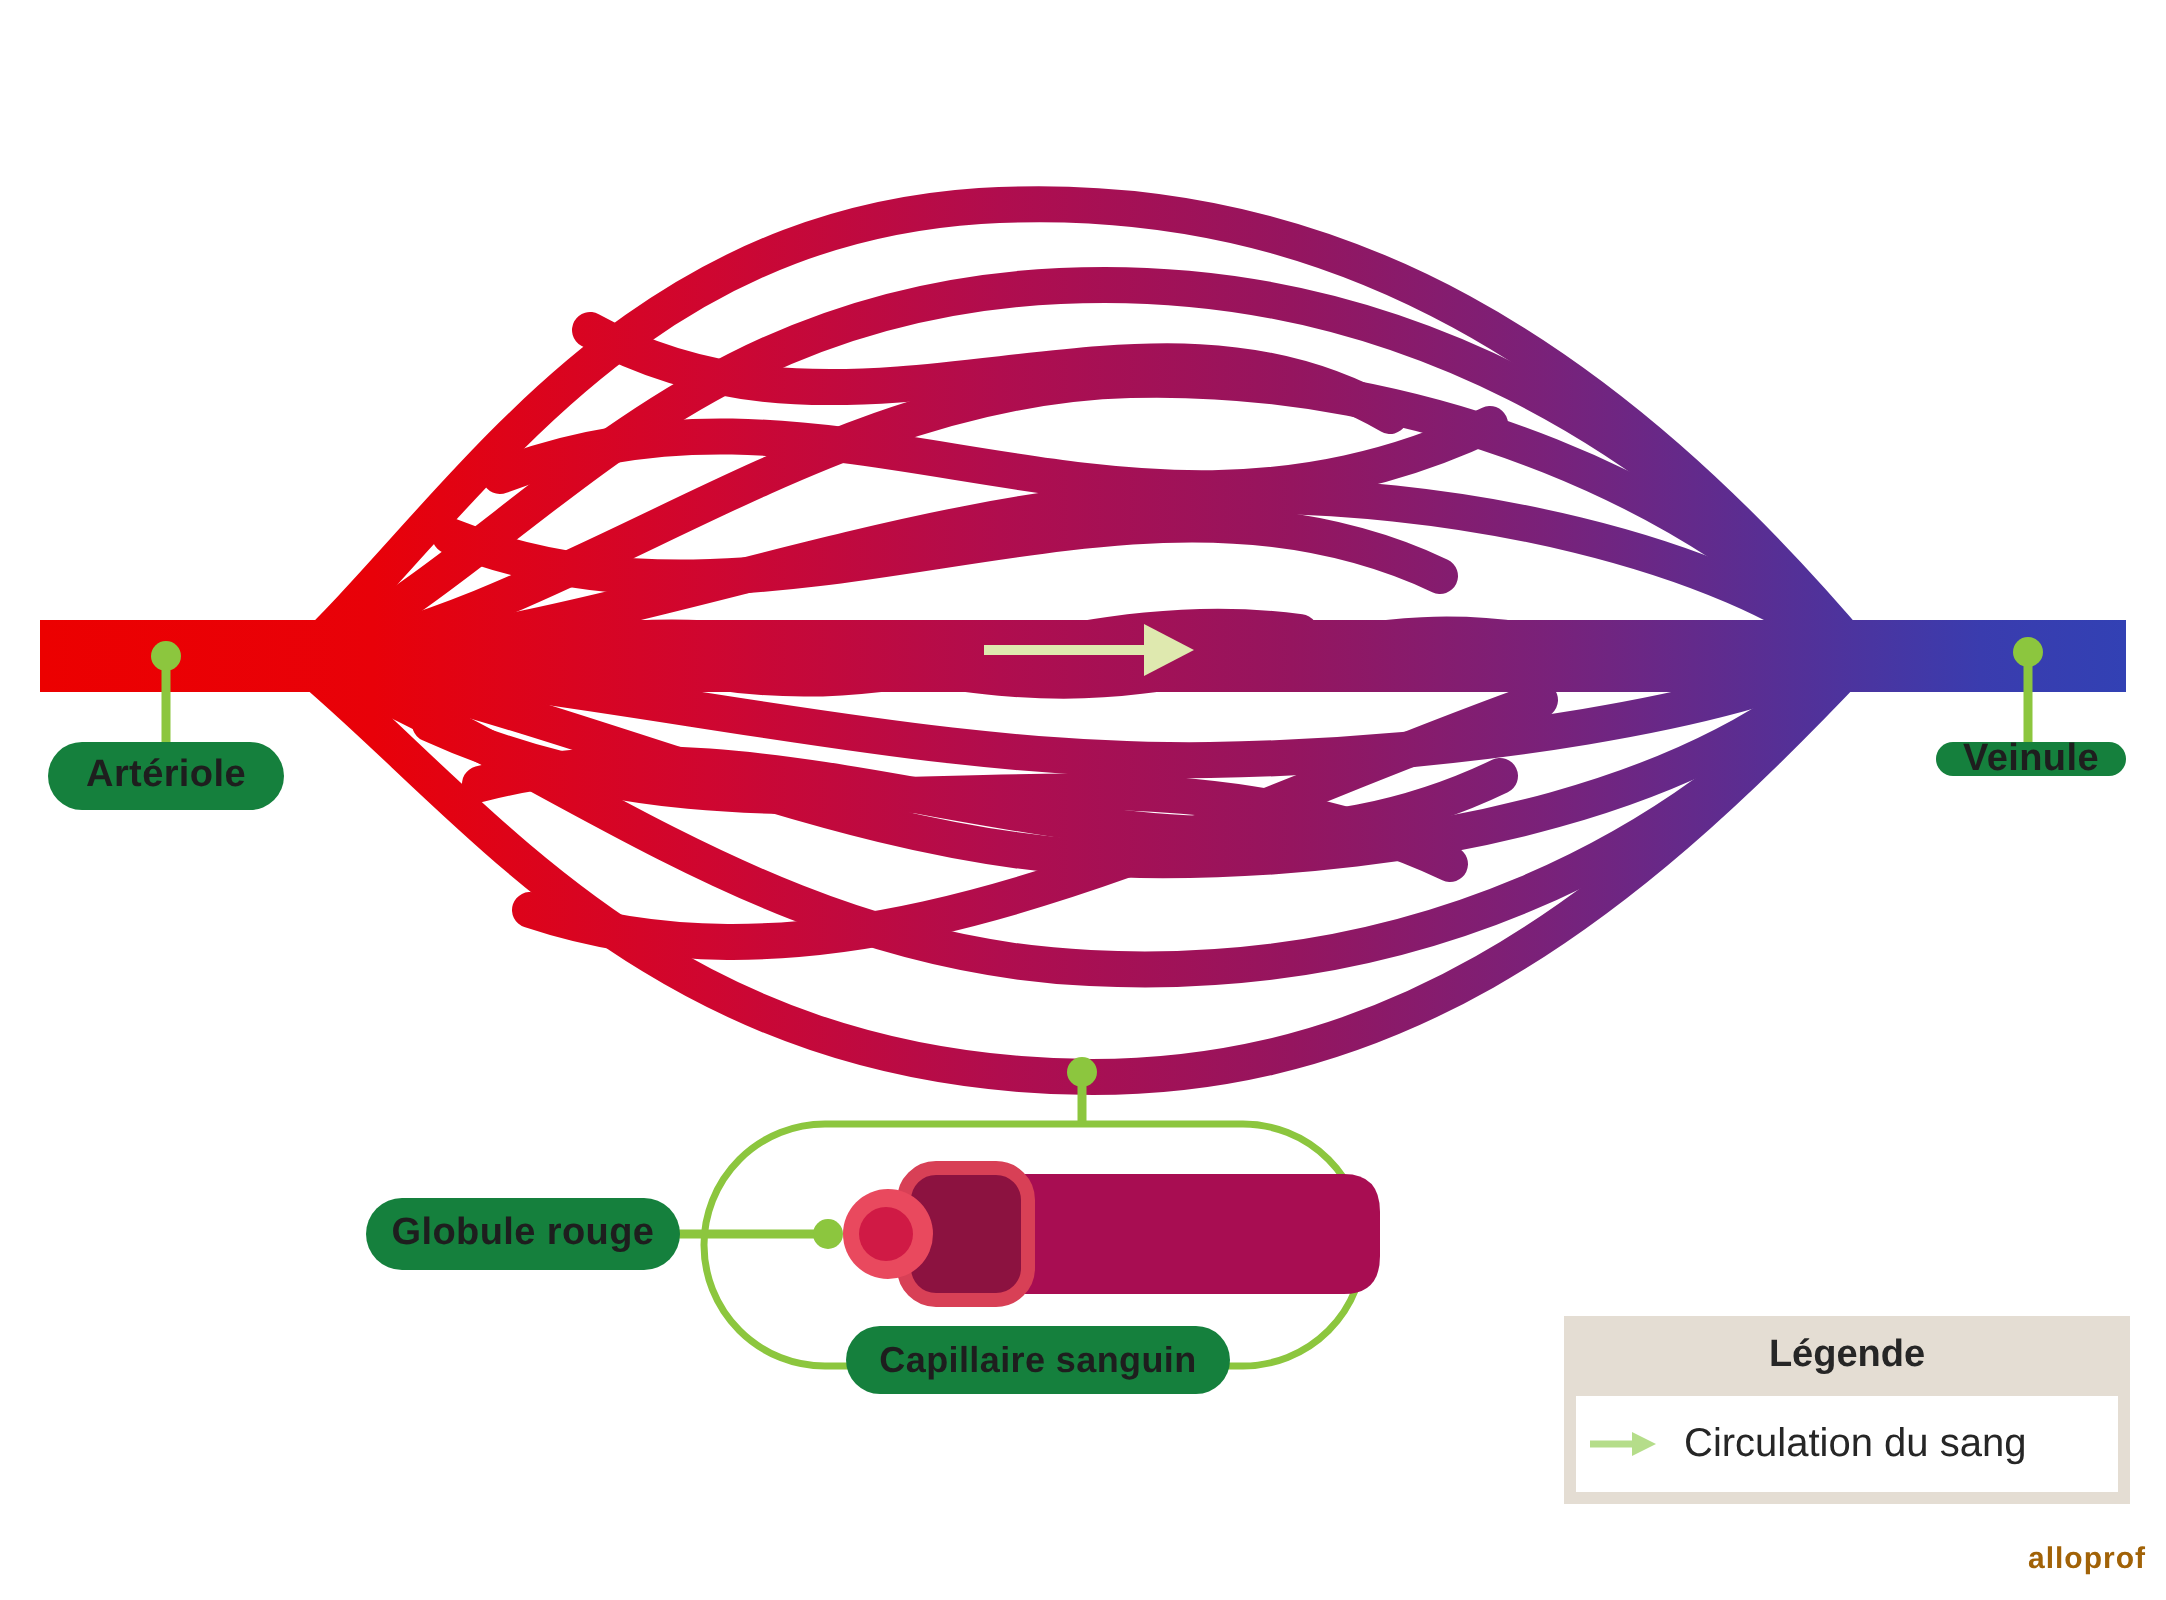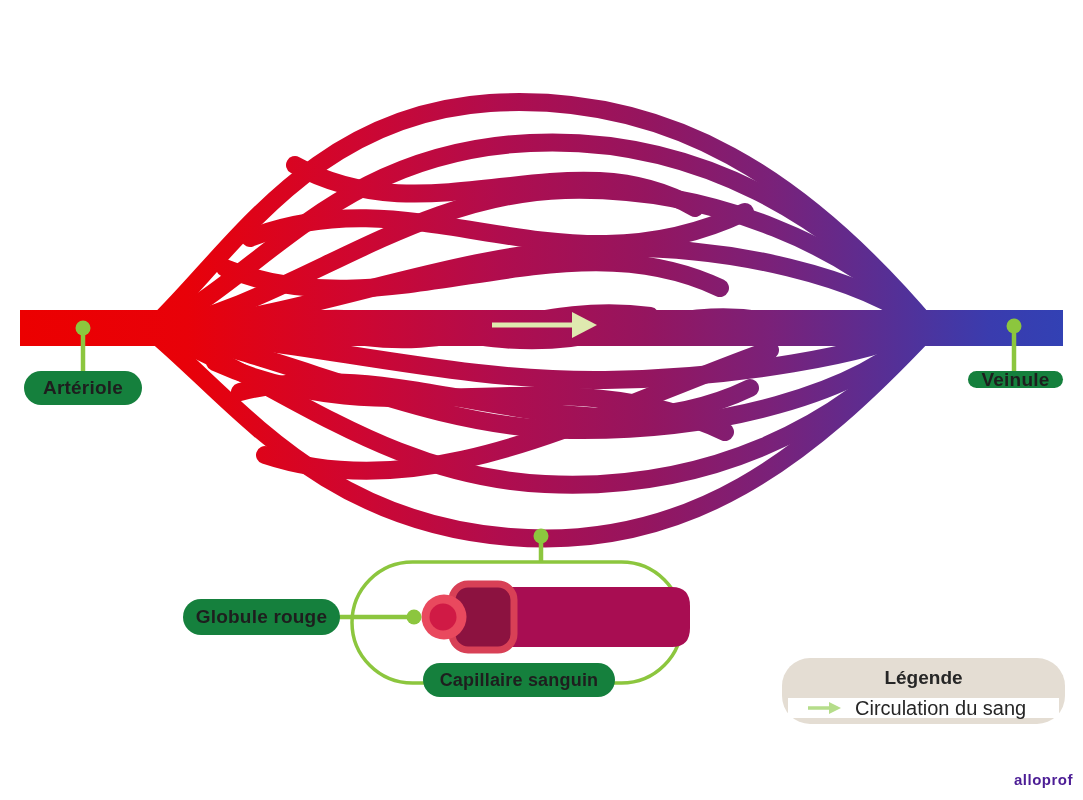--- a/index.html
+++ b/index.html
@@ -20,40 +20,39 @@
     border-radius:18px;
     display:flex;align-items:center;justify-content:center;
     white-space:nowrap;
     letter-spacing:.2px;
   }
   .pill-arteriole{left:24px;top:371px;width:118px;height:34px;}
   .pill-veinule{left:968px;top:371px;width:95px;height:17px;}
   .pill-globule{left:183px;top:599px;width:157px;height:36px;}
   .pill-capillaire{left:423px;top:663px;width:192px;height:34px;font-size:18px;}
   .legend{
-    position:absolute;left:782px;top:658px;width:283px;height:66px;
+    position:absolute;left:782px;top:658px;width:283px;height:94px;
     background:#e4ddd3;
     box-sizing:border-box;
-    border-radius:28px;
   }
   .legend-header{
     height:40px;display:flex;align-items:center;justify-content:center;
     color:#262626;font-weight:bold;font-size:19px;
   }
   .legend-body{
     position:absolute;left:6px;right:6px;top:40px;bottom:6px;
     background:#ffffff;
     display:flex;align-items:center;gap:13px;
-    padding-left:18px;
+    padding-left:5px;
     color:#262626;font-size:20px;
   }
   .legend-arrow{flex:0 0 auto;}
   .watermark{
     position:absolute;right:10px;bottom:12px;
-    color:#4c1d95;font-size:15px;font-weight:bold;letter-spacing:.5px;
+    color:#a16207;font-size:15px;font-weight:bold;letter-spacing:.5px;
   }
 </style>
 </head>
 <body>
 
 <div class="canvas">
 
   <svg class="diagram-svg" width="1083" height="800" viewBox="0 0 1083 800">
     <defs>
       <linearGradient id="vg" gradientUnits="userSpaceOnUse" x1="20" y1="0" x2="1063" y2="0">

